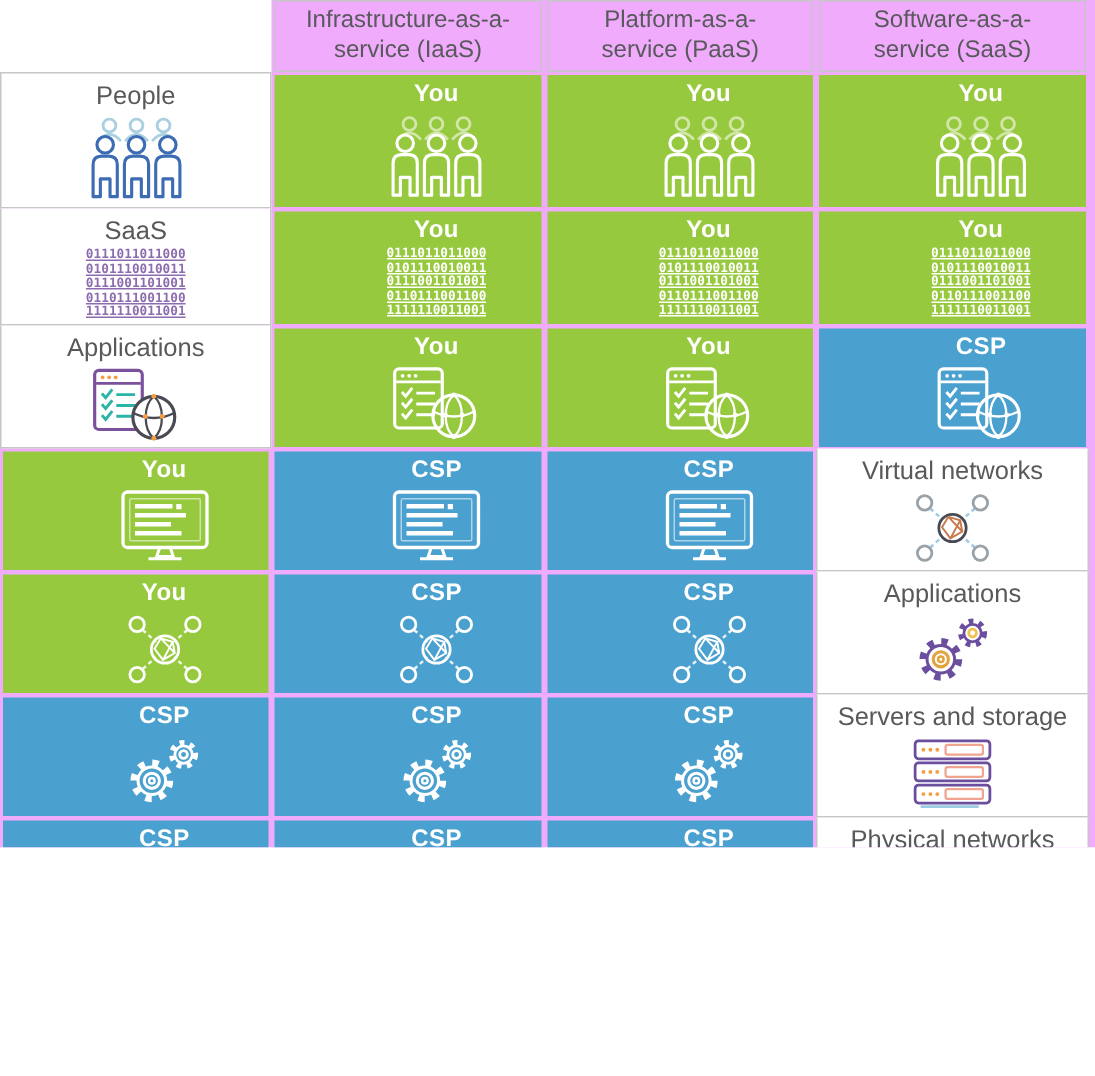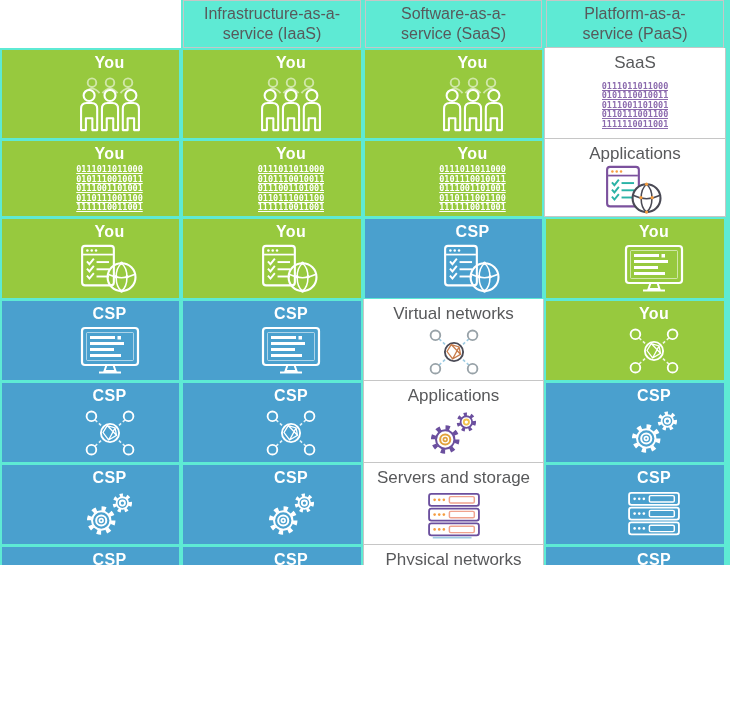--- a/index.html
+++ b/index.html
@@ -1,17 +1,17 @@
 <!DOCTYPE html>
 <html><head>
 <meta charset="utf-8">
 <style>
   :root{ --border:#c6c6c6; --text:#58595b; }
   html,body{ margin:0; padding:0; background:#ffffff; }
-  .page{ width:730px; height:565px; background:#5eead4; font-family:"Liberation Sans", sans-serif; overflow:hidden; }
+  .page{ width:730px; height:565px; background:#f0abfc; font-family:"Liberation Sans", sans-serif; overflow:hidden; }
   .grid{
     display:grid;
     grid-template-columns:181px 182px 181px 182px;
     grid-template-rows:48px 91px 78px repeat(6,82px);
   }
   .corner{ background:#fff; }
   .head-cell{
     margin:0 2px; border:1px solid var(--border);
     display:flex; align-items:center; justify-content:center;
     text-align:center; color:var(--text); font-size:16px; line-height:1.25;
@@ -42,27 +42,46 @@
 <body>
 
 <div class="page">
   <div class="grid" id="grid">
     <div class="corner"></div>
     <div class="head-cell">
       <span>Infrastructure-as-a-
 service (IaaS)</span>
     </div>
     <div class="head-cell">
+      <span>Platform-as-a-
+service (PaaS)</span>
+    </div>
+    <div class="head-cell">
       <span>Software-as-a-
 service (SaaS)</span>
     </div>
-    <div class="head-cell">
-      <span>Platform-as-a-
-service (PaaS)</span>
-    </div>
+  <div class="label-cell first">
+        <div class="row-label">People</div>
+        <div class="icon-holder">
+          <svg viewBox="0 0 78 62" width="74" height="59" fill="none" xmlns="http://www.w3.org/2000/svg">
+            <circle cx="20" cy="8" r="4.5" stroke="#A9CFE0" stroke-width="2"></circle>
+            <path d="M12 19 Q20 9.5 28 19" stroke="#A9CFE0" stroke-width="2"></path>
+            <circle cx="39" cy="8" r="4.5" stroke="#A9CFE0" stroke-width="2"></circle>
+            <path d="M31 19 Q39 9.5 47 19" stroke="#A9CFE0" stroke-width="2"></path>
+            <circle cx="58" cy="8" r="4.5" stroke="#A9CFE0" stroke-width="2"></circle>
+            <path d="M50 19 Q58 9.5 66 19" stroke="#A9CFE0" stroke-width="2"></path>
+            <circle cx="17" cy="21.5" r="5.8" stroke="#3D6CB4" stroke-width="2.2"></circle>
+            <path d="M8.5 58 V35.5 Q8.5 29.5 14.5 29.5 H19.5 Q25.5 29.5 25.5 35.5 V58 H20.4 V45.5 H13.6 V58 Z" stroke="#3D6CB4" stroke-width="2.2" stroke-linejoin="round"></path>
+            <circle cx="39" cy="21.5" r="5.8" stroke="#3D6CB4" stroke-width="2.2"></circle>
+            <path d="M30.5 58 V35.5 Q30.5 29.5 36.5 29.5 H41.5 Q47.5 29.5 47.5 35.5 V58 H42.4 V45.5 H35.6 V58 Z" stroke="#3D6CB4" stroke-width="2.2" stroke-linejoin="round"></path>
+            <circle cx="61" cy="21.5" r="5.8" stroke="#3D6CB4" stroke-width="2.2"></circle>
+            <path d="M52.5 58 V35.5 Q52.5 29.5 58.5 29.5 H63.5 Q69.5 29.5 69.5 35.5 V58 H64.4 V45.5 H57.6 V58 Z" stroke="#3D6CB4" stroke-width="2.2" stroke-linejoin="round"></path>
+          </svg>
+        </div>
+      </div>
       <div class="owner-cell" style="background: rgb(151, 201, 62);">
         <div class="owner-label">You</div>
         <div class="icon-holder">
           <svg viewBox="0 0 78 62" width="74" height="59" fill="none" xmlns="http://www.w3.org/2000/svg">
             <circle cx="20" cy="8" r="4.5" stroke="rgba(255,255,255,0.55)" stroke-width="2"></circle>
             <path d="M12 19 Q20 9.5 28 19" stroke="rgba(255,255,255,0.55)" stroke-width="2"></path>
             <circle cx="39" cy="8" r="4.5" stroke="rgba(255,255,255,0.55)" stroke-width="2"></circle>
             <path d="M31 19 Q39 9.5 47 19" stroke="rgba(255,255,255,0.55)" stroke-width="2"></path>
             <circle cx="58" cy="8" r="4.5" stroke="rgba(255,255,255,0.55)" stroke-width="2"></circle>
             <path d="M50 19 Q58 9.5 66 19" stroke="rgba(255,255,255,0.55)" stroke-width="2"></path>

